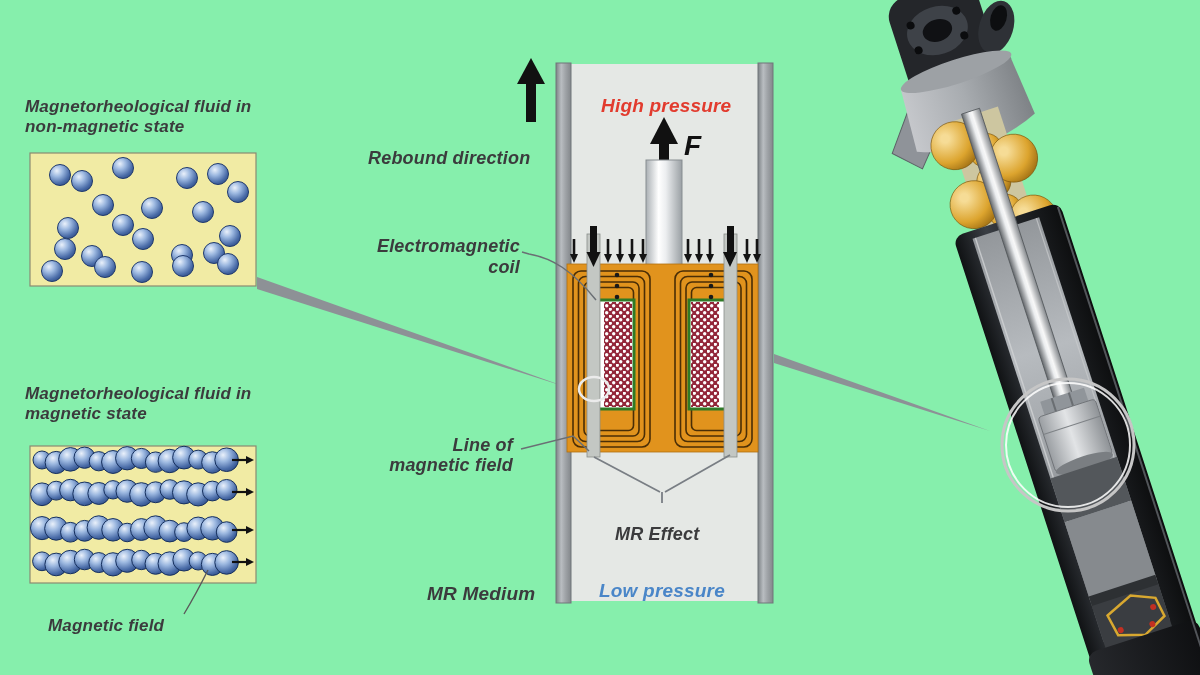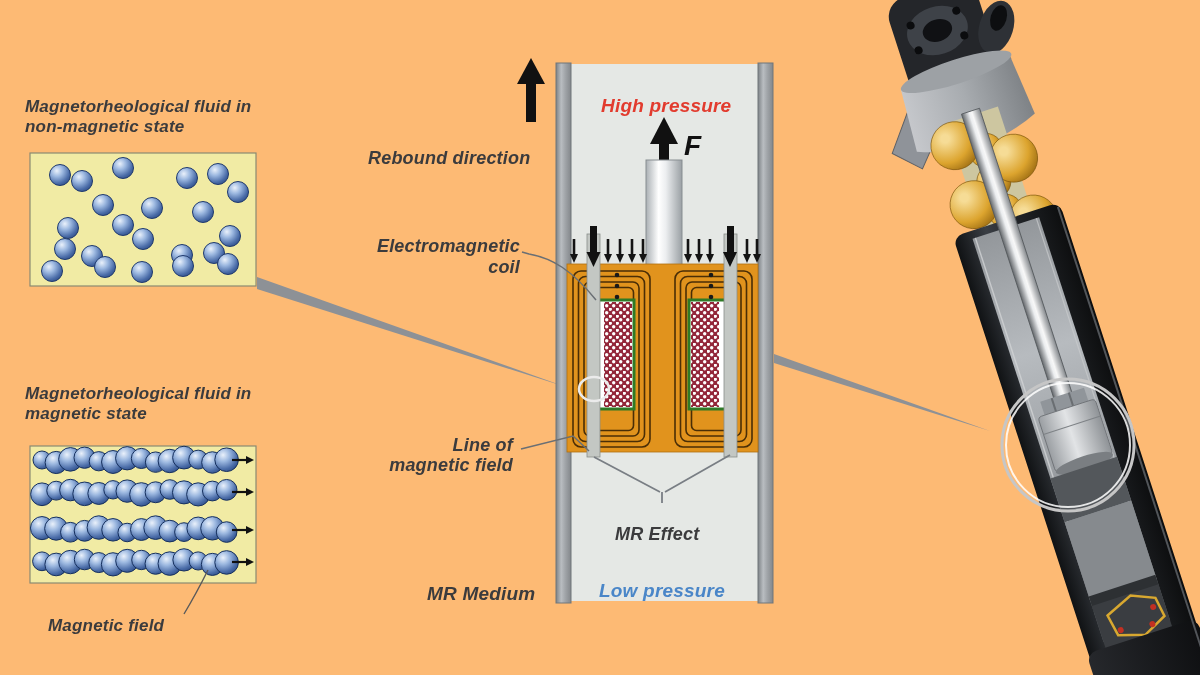--- a/index.html
+++ b/index.html
@@ -1,16 +1,16 @@
 <!DOCTYPE html>
 <html><head>
 <meta charset="utf-8">
 <style>
   html,body{margin:0;padding:0;background:#ffffff;}
-  .stage{position:relative;width:1200px;height:675px;background:#fdba74;overflow:hidden;
+  .stage{position:relative;width:1200px;height:675px;background:#86efac;overflow:hidden;
          font-family:"Liberation Sans",sans-serif;}
   .stage svg{position:absolute;left:0;top:0;}
   svg text{font-family:"Liberation Sans",sans-serif;font-style:italic;font-weight:bold;letter-spacing:.2px;}
   text.lbl{fill:#3b3b3d;}
   text.blk{fill:#111111;}
   .t17{font-size:17px;}
   .t18{font-size:18px;}
   .t19{font-size:19px;}
   .t27{font-size:28px;}
   .end{text-anchor:end;}

